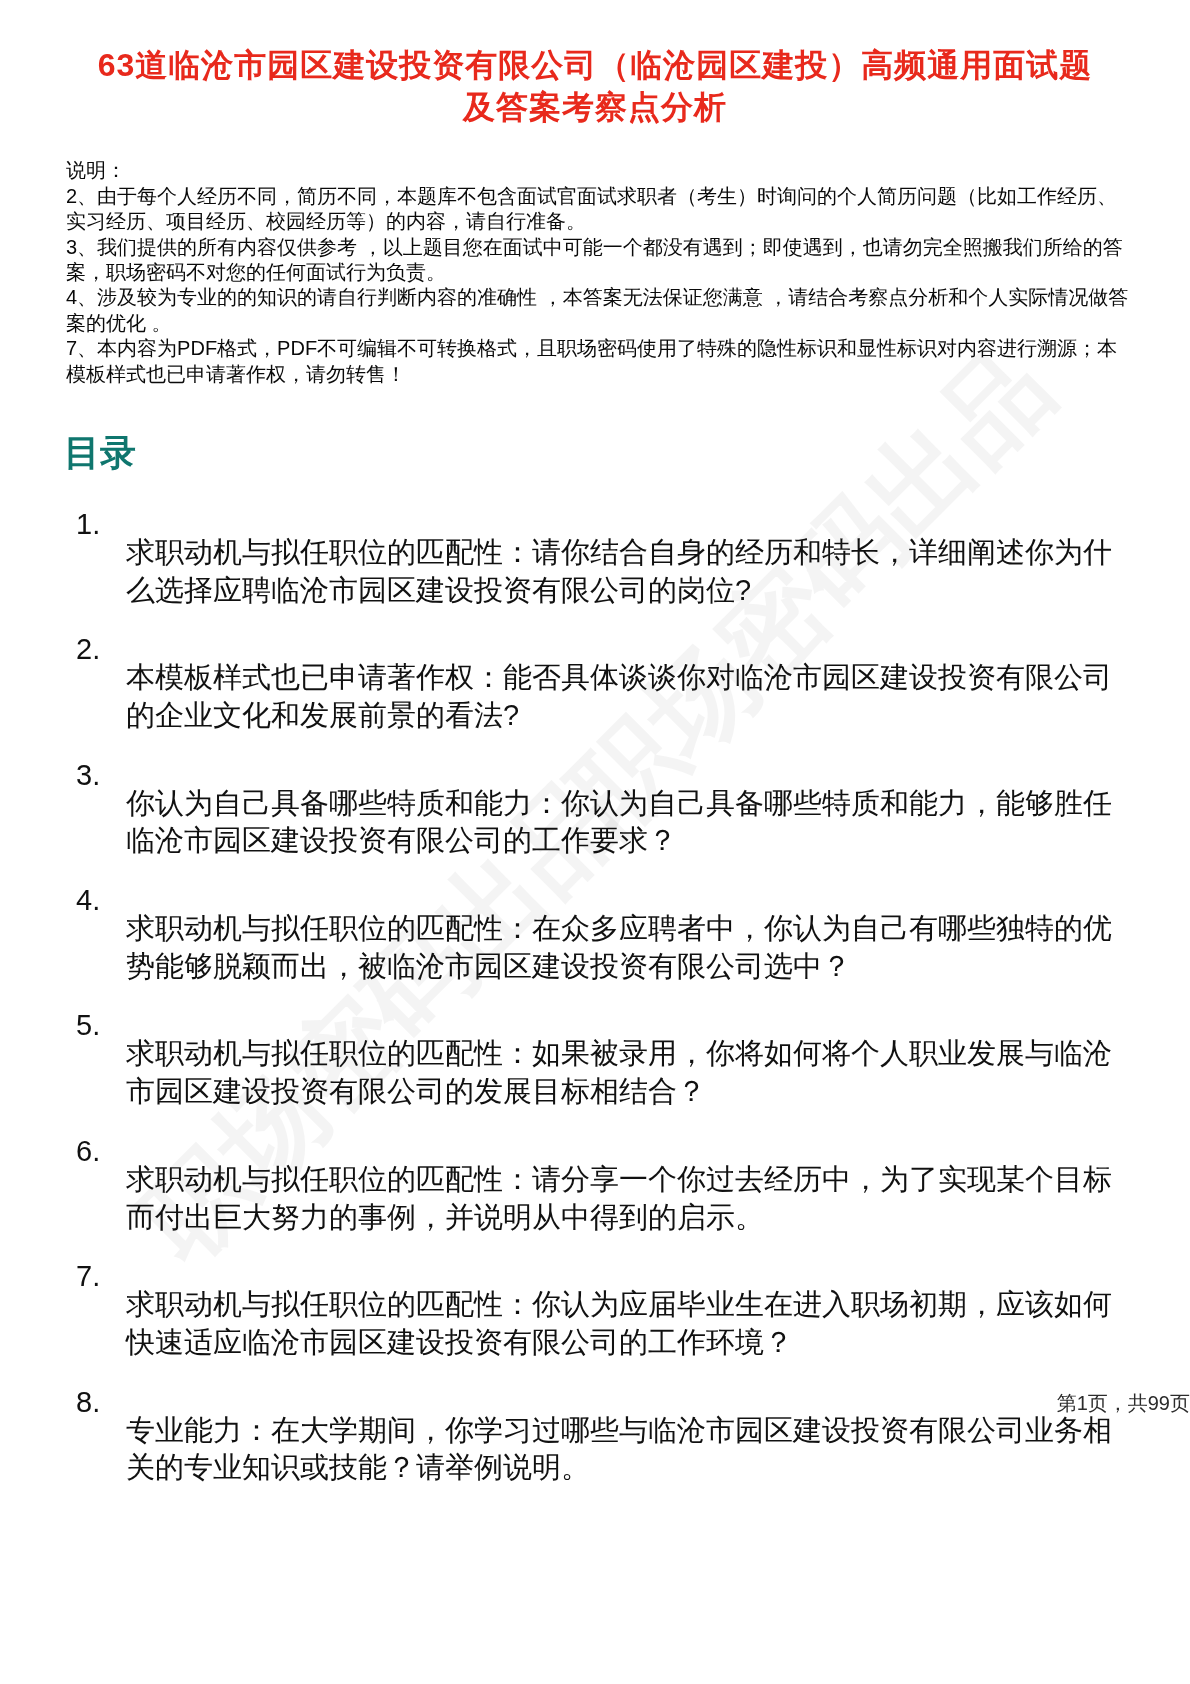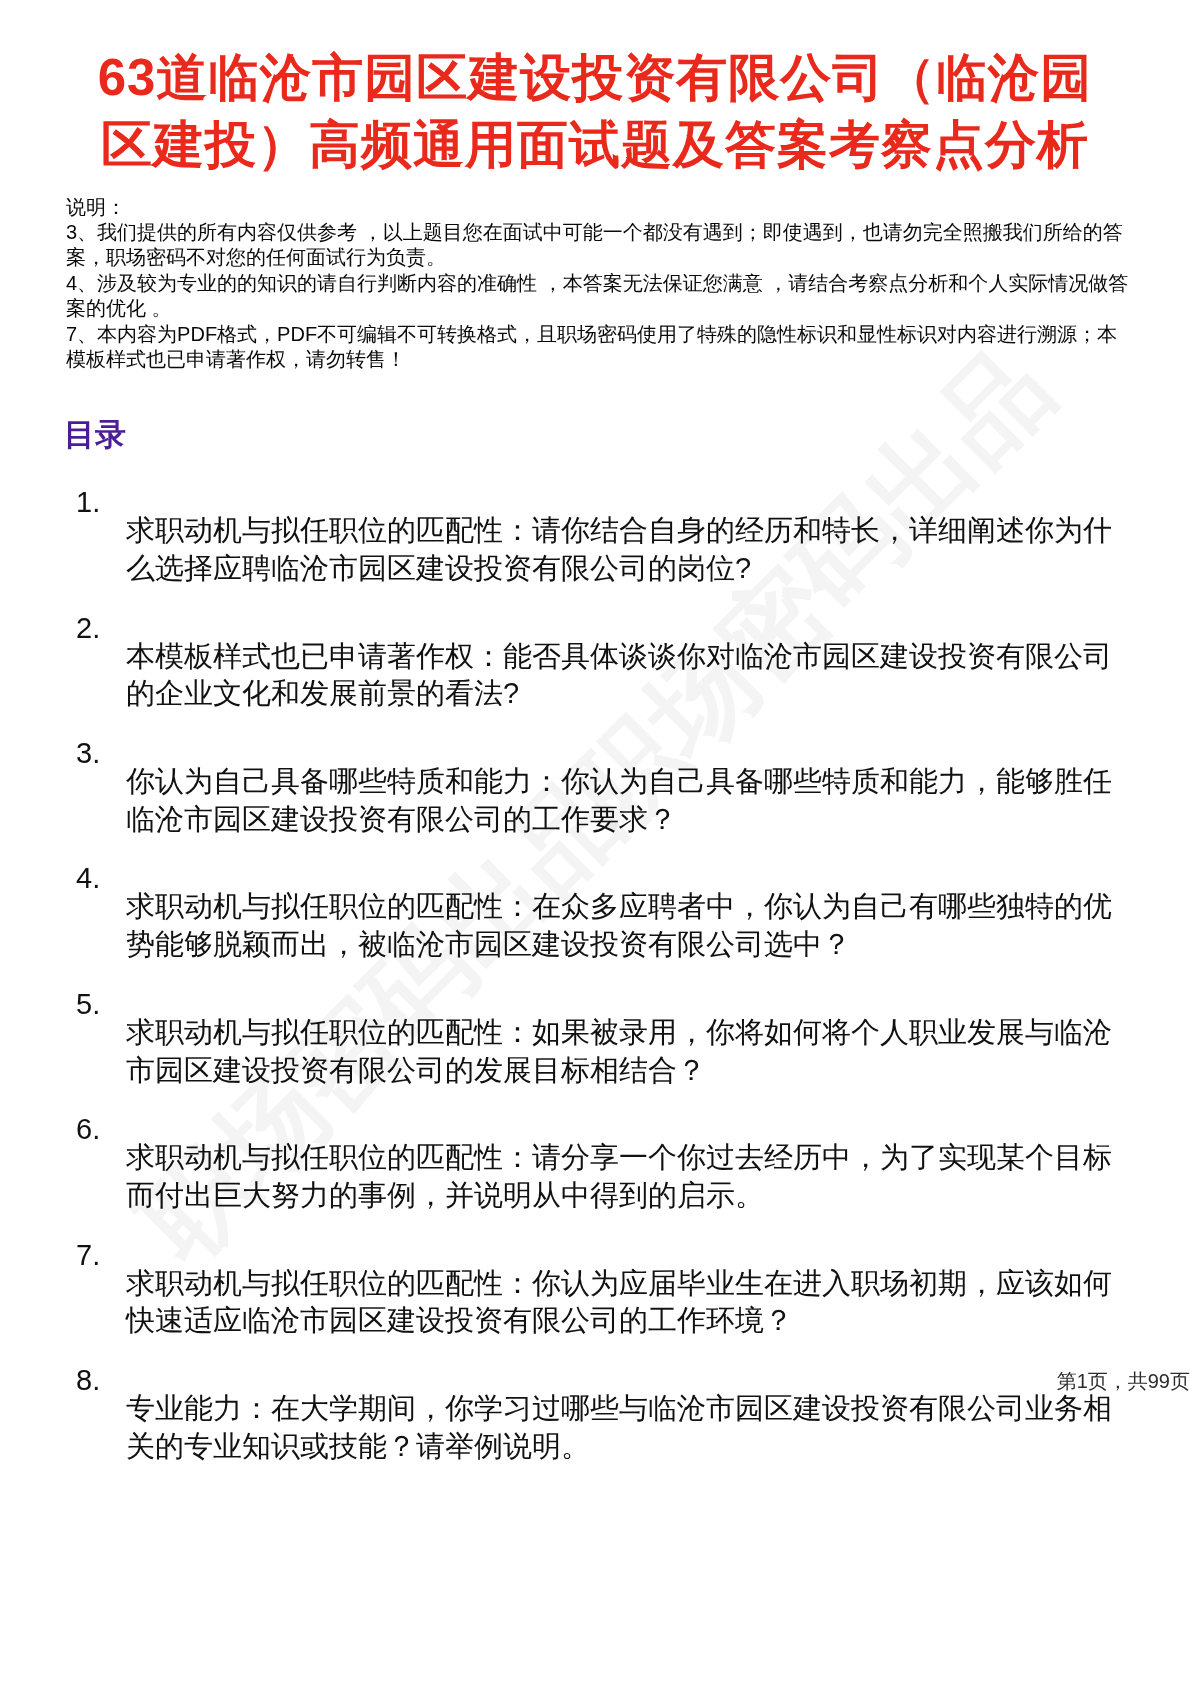--- a/index.html
+++ b/index.html
@@ -15,39 +15,39 @@
   .page {
     position: relative;
     width: 1190px;
     height: 1684px;
     background: #ffffff;
     overflow: hidden;
   }
   .title {
     margin: 44px 88px 0 88px;
     text-align: center;
-    font-size: 51px;
+    font-size: 32px;
     font-weight: bold;
     line-height: 1.32;
     color: var(--title_red, #e8291c);
     letter-spacing: 1px;
   }
   .notes {
-    margin: 16px 60px 0 66px;
+    margin: 30px 60px 0 66px;
     font-size: 20px;
     line-height: 1.27;
     color: #0a0a0a;
   }
   .notes .notes-label { font-weight: normal; }
   .notes p { margin: 0; }
   .toc-heading {
     margin: 42px 0 0 64px;
-    font-size: 31px;
+    font-size: 36px;
     font-weight: bold;
-    color: #4c1d95;
+    color: #0f766e;
   }
   .toc {
     margin: 28px 66px 0 76px;
     list-style: none;
   }
   .toc li {
     display: flex;
     gap: 14px;
     font-size: 29px;
     line-height: 1.3;
@@ -90,20 +90,21 @@
 
   <div class="watermark wm1">职场密码出品</div>
   <div class="watermark wm2">职场密码出品</div>
 
   <div class="content">
 
     <h1 class="title">63道临沧市园区建设投资有限公司（临沧园区建投）高频通用面试题及答案考察点分析</h1>
 
     <div class="notes">
       <div class="notes-label">说明：</div>
+      <p>2、由于每个人经历不同，简历不同，本题库不包含面试官面试求职者（考生）时询问的个人简历问题（比如工作经历、实习经历、项目经历、校园经历等）的内容，请自行准备。</p>
       <p>3、我们提供的所有内容仅供参考 ，以上题目您在面试中可能一个都没有遇到；即使遇到，也请勿完全照搬我们所给的答案，职场密码不对您的任何面试行为负责。</p>
       <p>4、涉及较为专业的的知识的请自行判断内容的准确性 ，本答案无法保证您满意 ，请结合考察点分析和个人实际情况做答案的优化 。</p>
       <p>7、本内容为PDF格式，PDF不可编辑不可转换格式，且职场密码使用了特殊的隐性标识和显性标识对内容进行溯源；本模板样式也已申请著作权，请勿转售！</p>
     </div>
 
     <h2 class="toc-heading">目录</h2>
 
     <ol class="toc">
       <li>
         <span class="num">1.</span>

